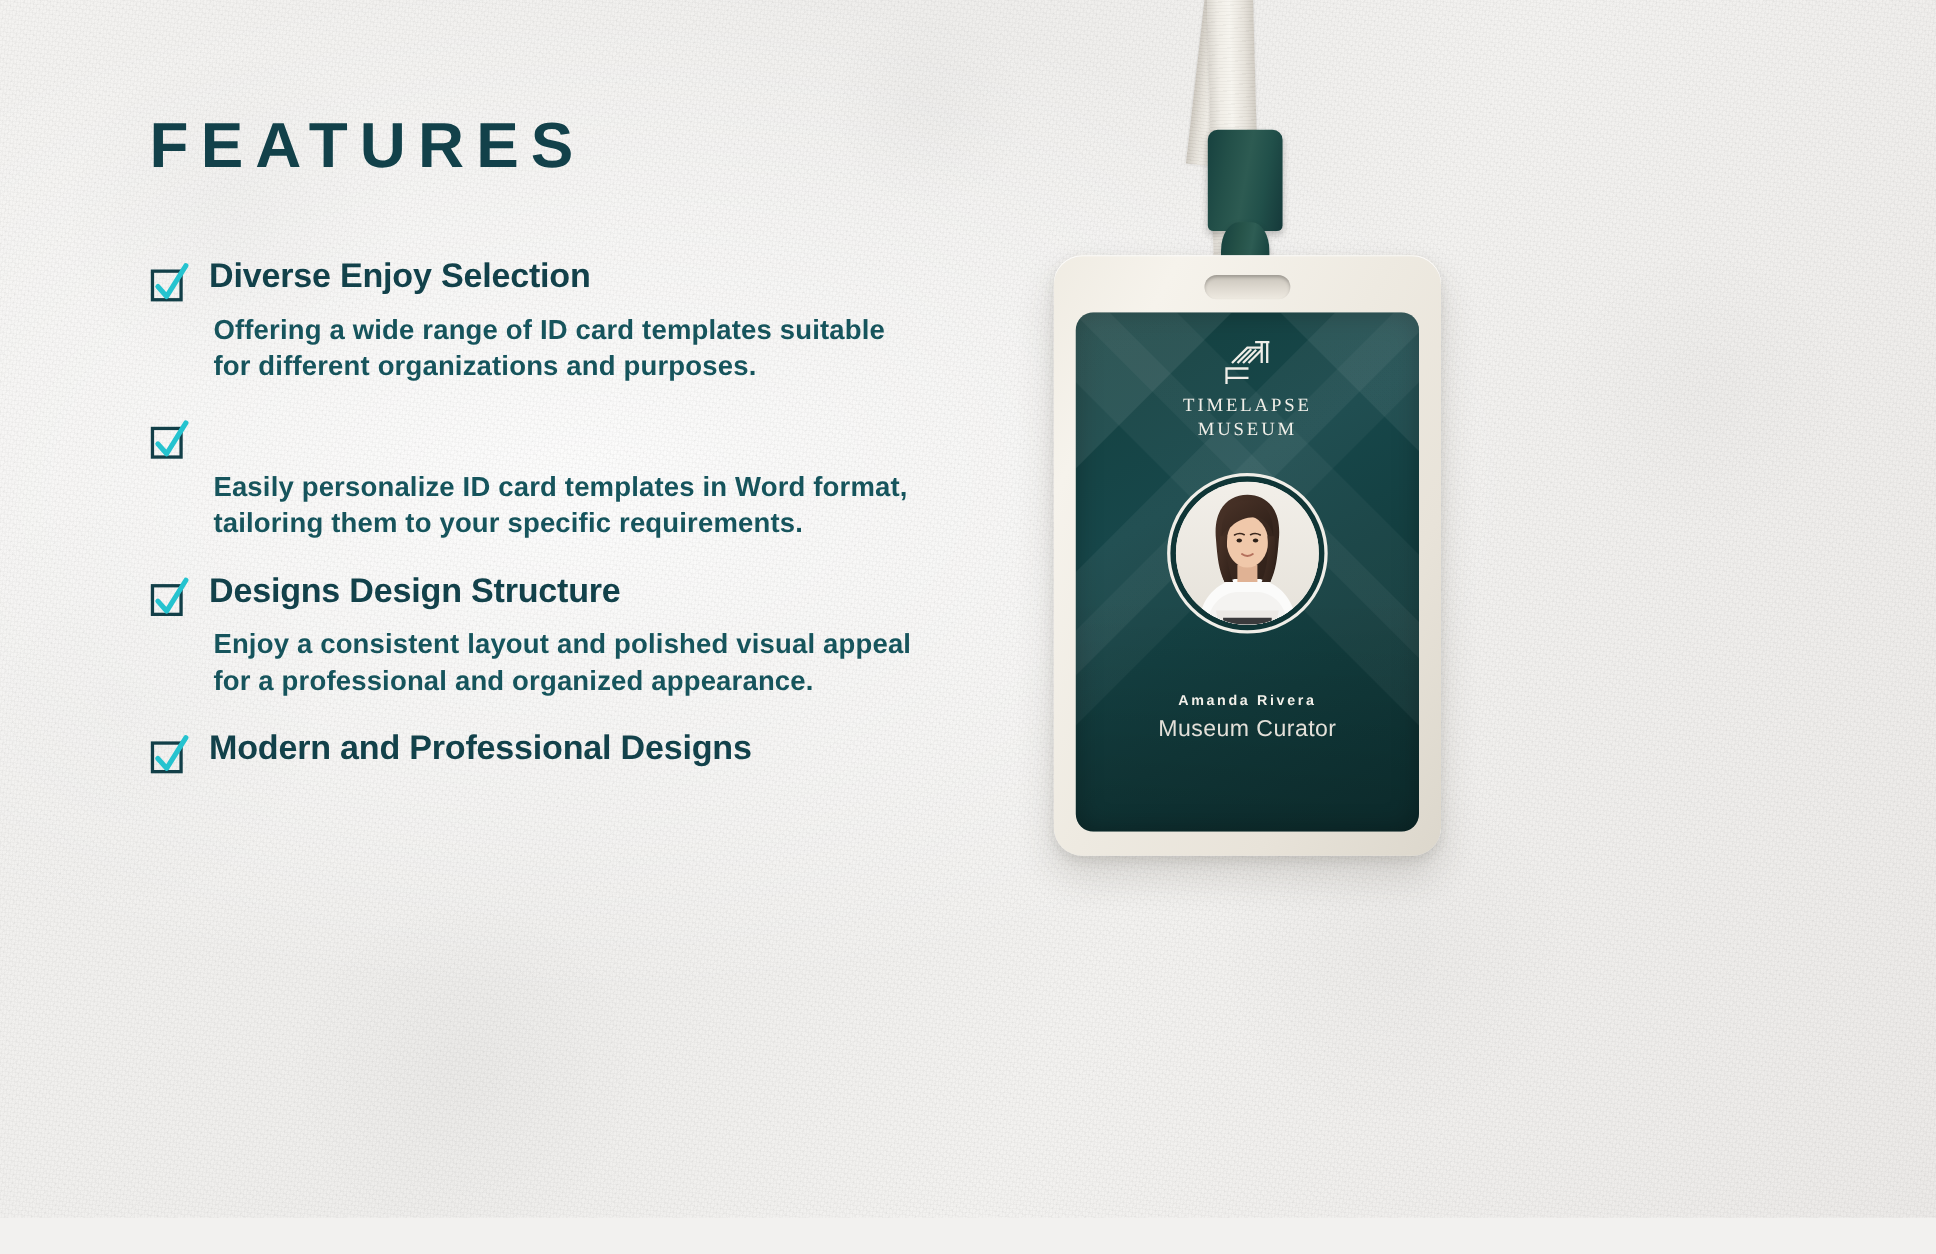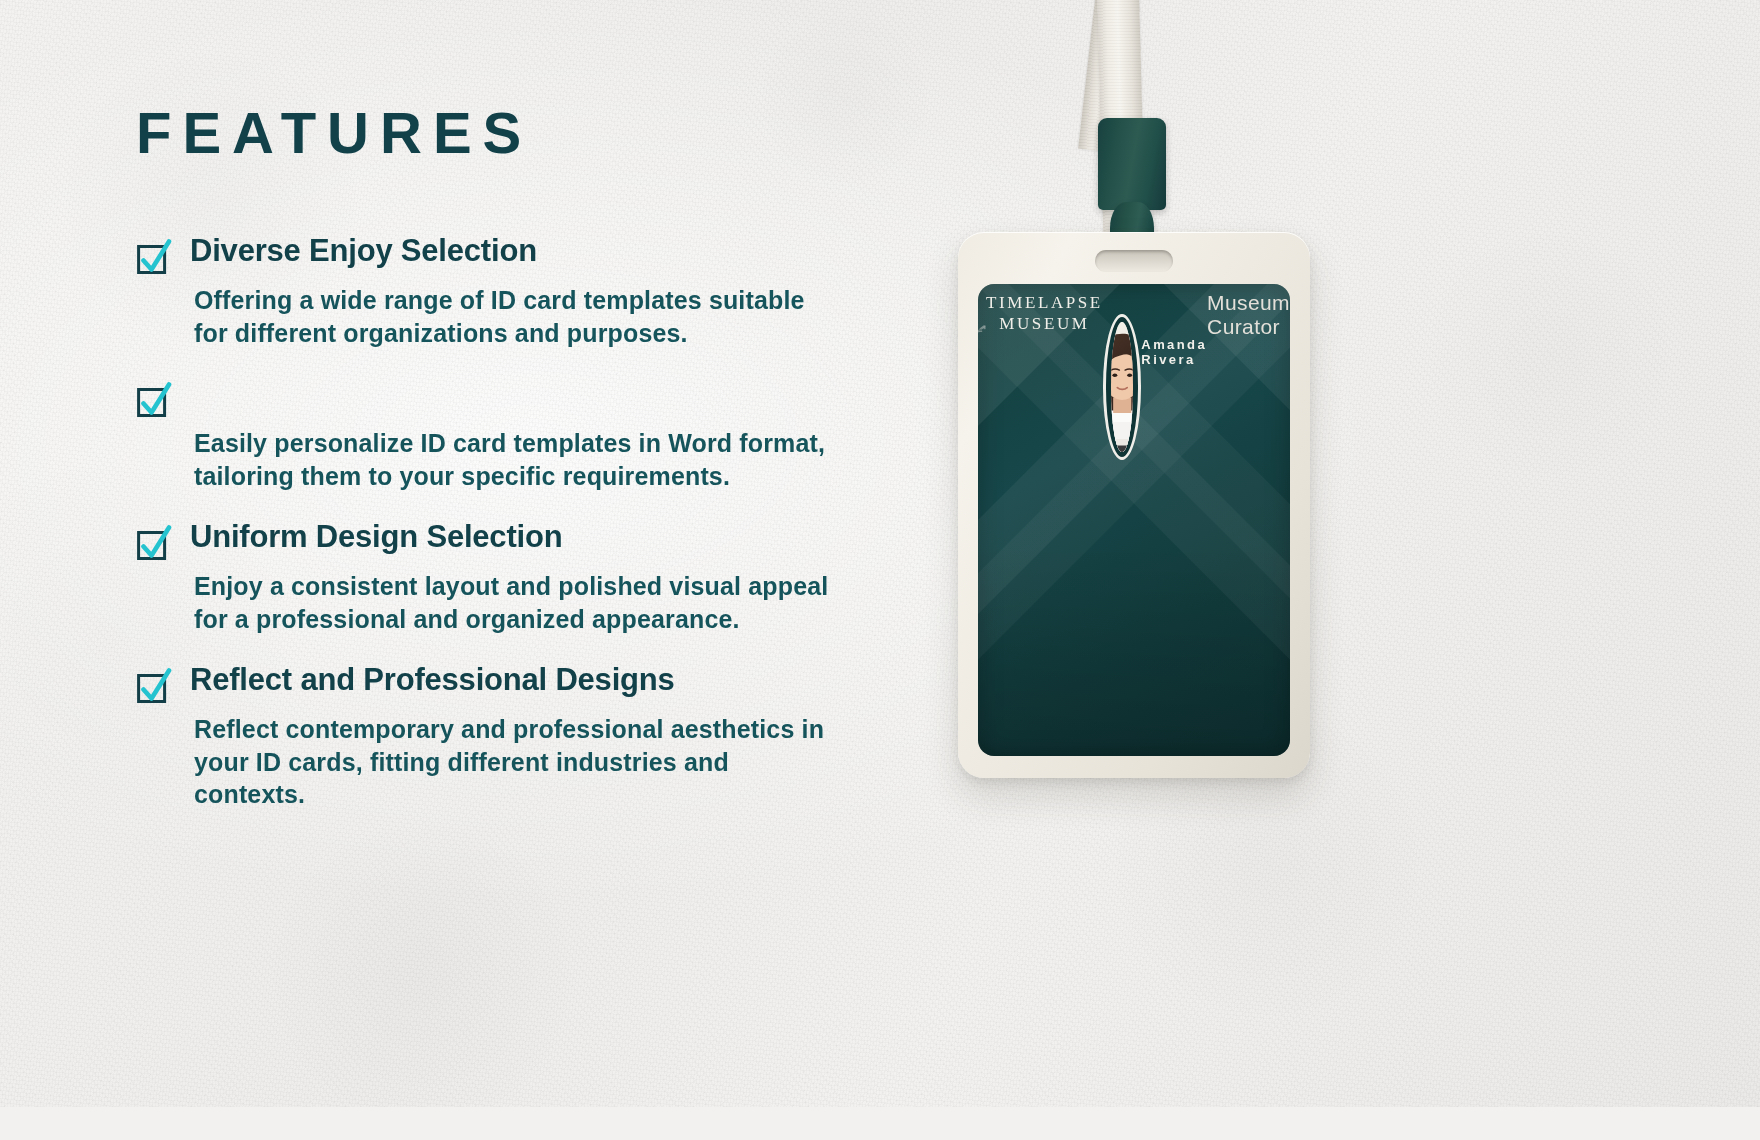--- a/index.html
+++ b/index.html
@@ -216,22 +216,22 @@
     inset: 0;
     background:
       linear-gradient(45deg, rgba(255,255,255,0) 52%, rgba(255,255,255,0.045) 52.2%, rgba(255,255,255,0.045) 64%, rgba(255,255,255,0) 64.2%),
       linear-gradient(315deg, rgba(255,255,255,0) 52%, rgba(255,255,255,0.04) 52.2%, rgba(255,255,255,0.04) 63%, rgba(255,255,255,0) 63.2%),
       linear-gradient(180deg, rgba(0,0,0,0) 55%, rgba(0,0,0,0.18) 100%);
   }
   #card-inner {
     position: absolute;
     inset: 0;
     display: flex;
-    flex-direction: row;
-    align-items: flex-start;
+    flex-direction: column;
+    align-items: center;
   }
   #card-logo-mark {
     margin-top: 24px;
     width: 46px;
     height: 42px;
   }
   #card-brand {
     margin-top: 8px;
     text-align: center;
     color: #f1efe9;
@@ -309,34 +309,33 @@
       </div>
       <p class="feature-desc">Easily personalize ID card templates in Word format, tailoring them to your specific requirements.</p>
     </div>
 
     <div class="feature-item">
       <div class="feature-head">
         <svg class="check-icon" viewBox="0 0 36 40">
           <rect x="2.6" y="10.5" width="26" height="26" fill="none" stroke="#123f48" stroke-width="3"></rect>
           <path d="M7.5 24.5 L15.5 33.5 L33 5.5" fill="none" stroke="#25c3cf" stroke-width="4.6" stroke-linecap="round" stroke-linejoin="round"></path>
         </svg>
-        <h2 class="feature-title">Uniform Design Selection</h2>
+        <h2 class="feature-title">Designs Design Structure</h2>
       </div>
       <p class="feature-desc">Enjoy a consistent layout and polished visual appeal for a professional and organized appearance.</p>
     </div>
 
     <div class="feature-item">
       <div class="feature-head">
         <svg class="check-icon" viewBox="0 0 36 40">
           <rect x="2.6" y="10.5" width="26" height="26" fill="none" stroke="#123f48" stroke-width="3"></rect>
           <path d="M7.5 24.5 L15.5 33.5 L33 5.5" fill="none" stroke="#25c3cf" stroke-width="4.6" stroke-linecap="round" stroke-linejoin="round"></path>
         </svg>
-        <h2 class="feature-title">Reflect and Professional Designs</h2>
+        <h2 class="feature-title">Modern and Professional Designs</h2>
       </div>
-      <p class="feature-desc">Reflect contemporary and professional aesthetics in your ID cards, fitting different industries and contexts.</p>
     </div>
 
   </div>
 
   <div id="badge-area">
 
     <div class="strap" id="strap-left">
       <div id="strap-texture"></div>
     </div>
     <div class="strap" id="strap-right">

